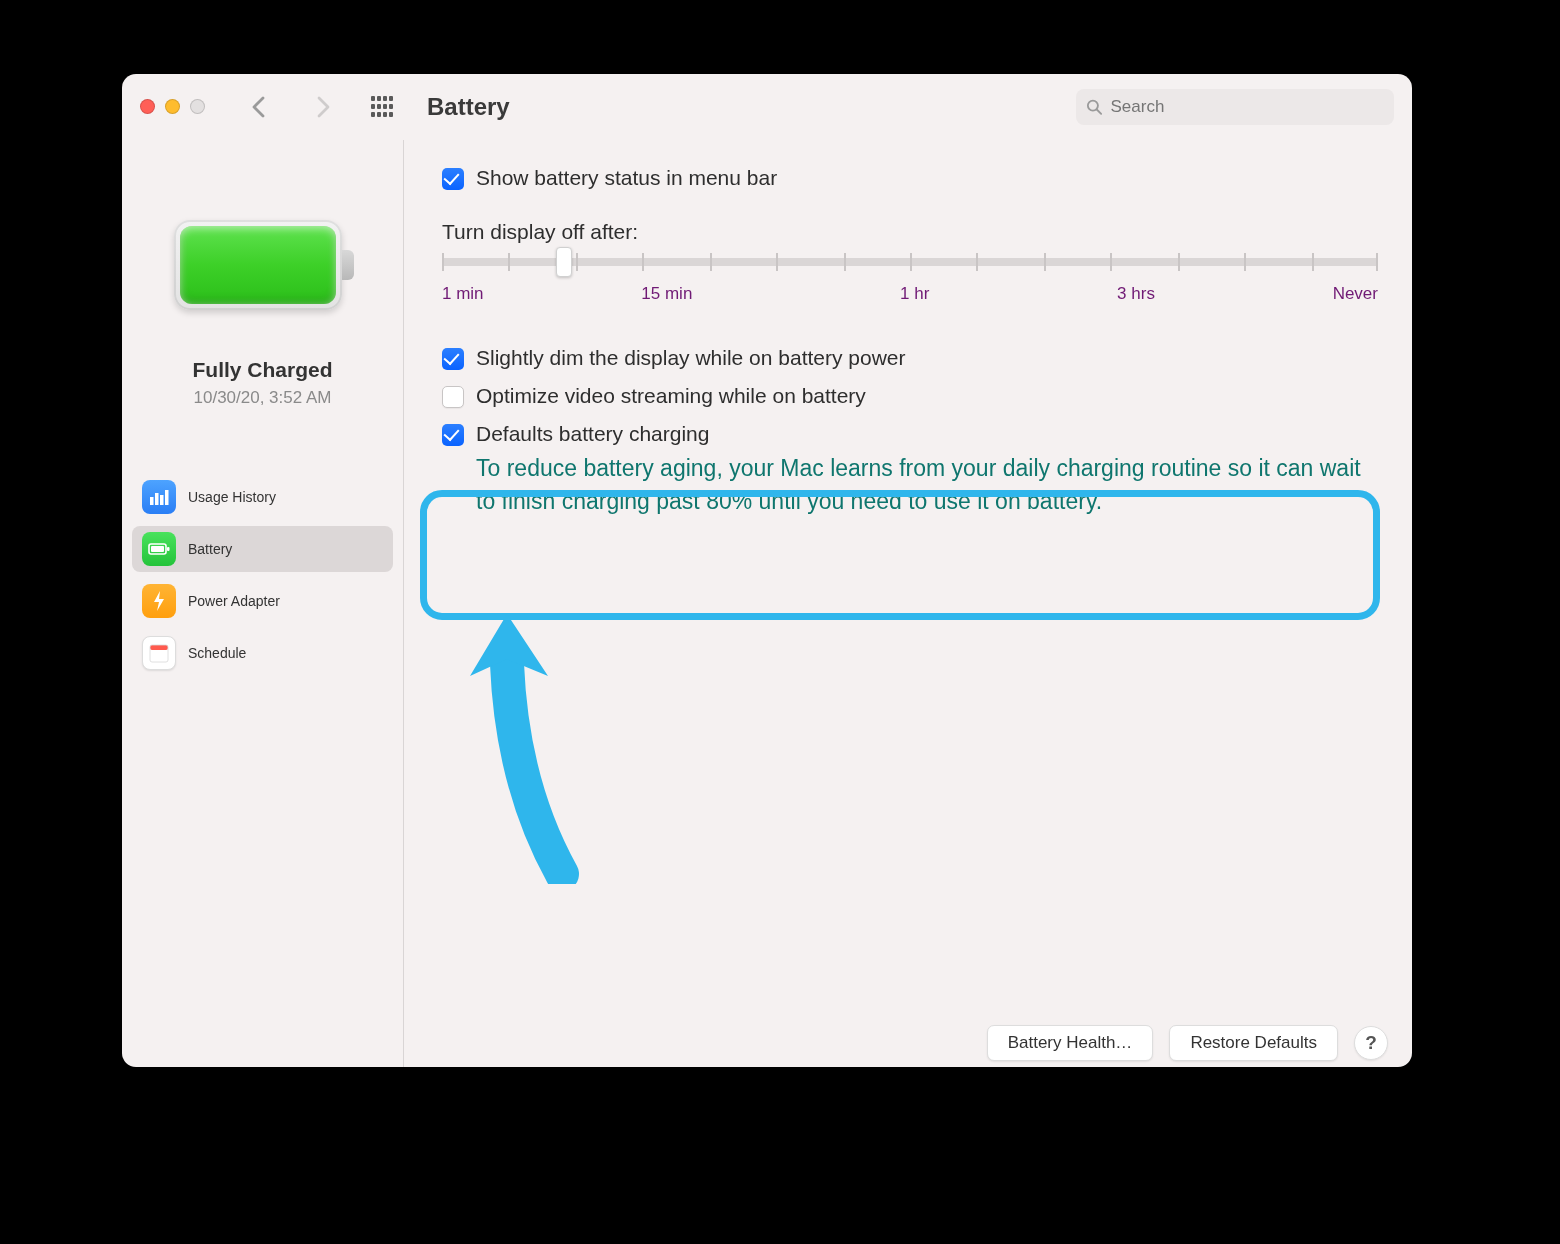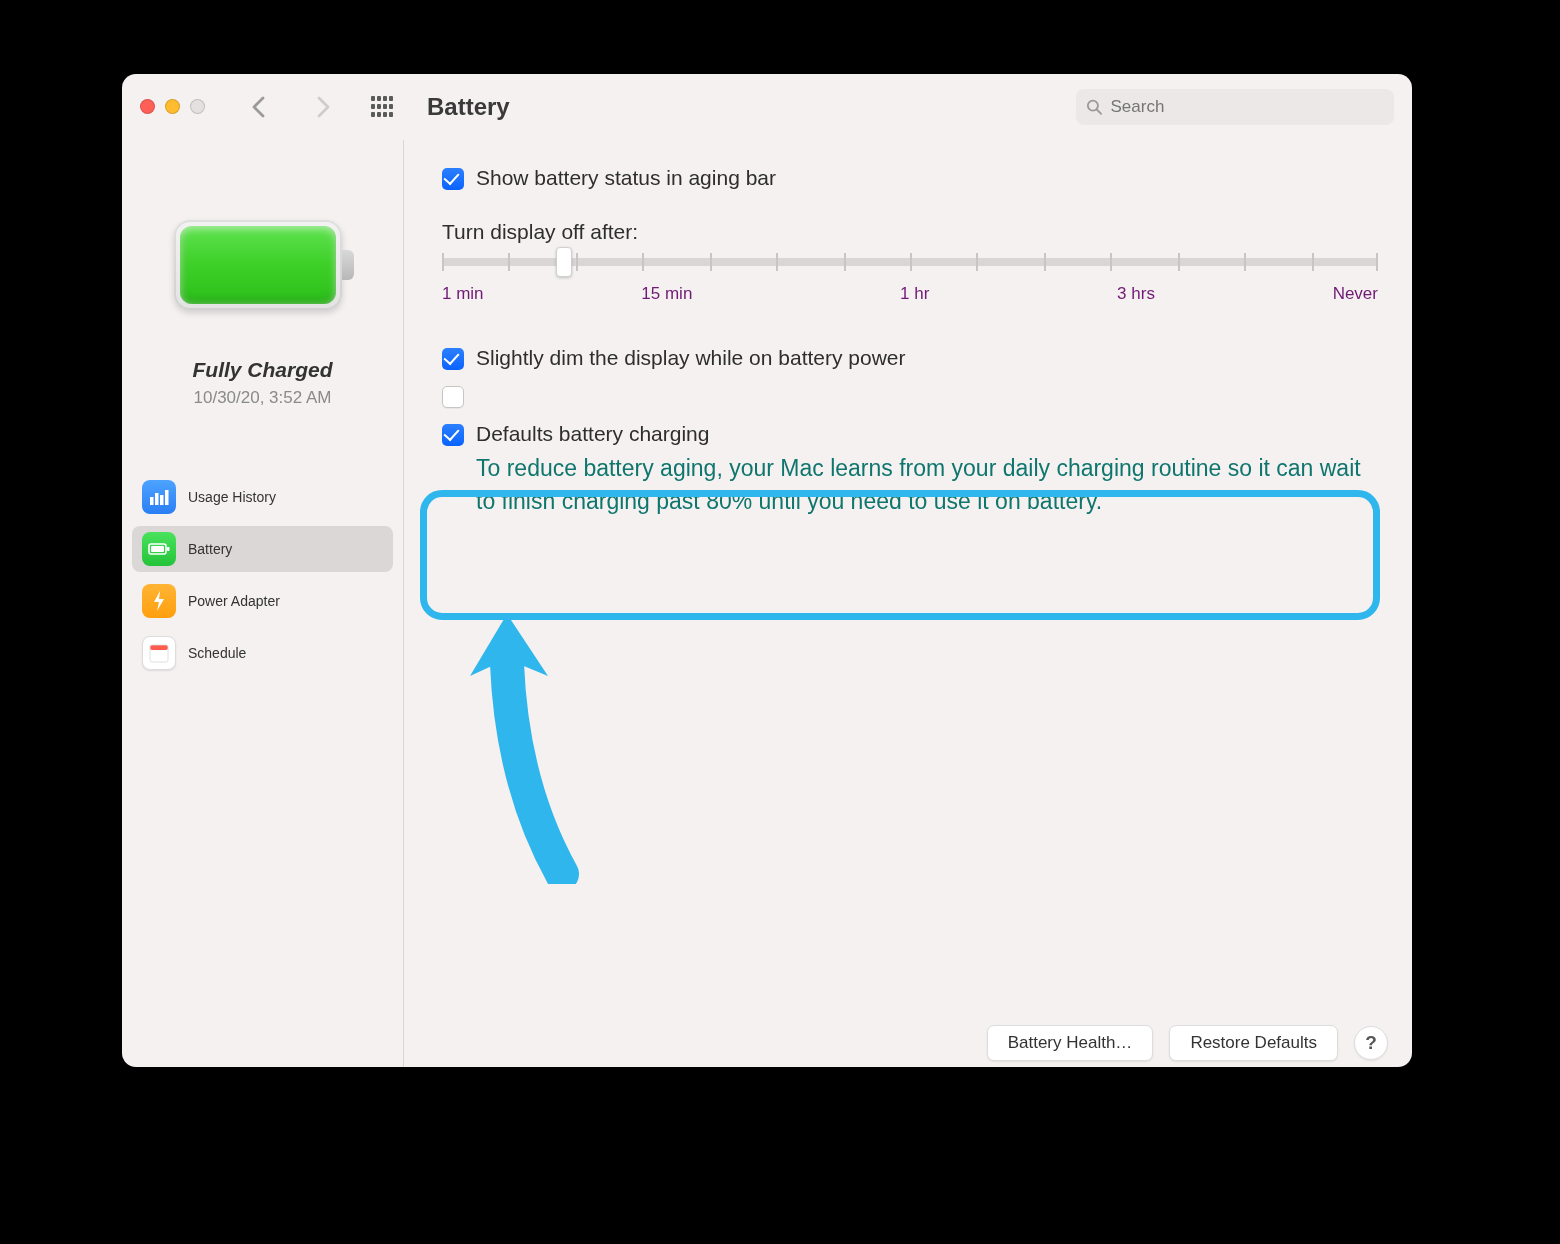--- a/index.html
+++ b/index.html
@@ -115,21 +115,20 @@
       width:12px; height:30px;
       background: linear-gradient(180deg,#d8d8d8,#b8b8b8);
       border-radius: 0 6px 6px 0;
     }
     .status-text {
       margin-top: 48px;
       text-align:center;
       font-size:21px;
       font-weight:600;
       color:#333;
-      font-style:italic;
     }
     .status-date {
       margin-top: 6px;
       text-align:center;
       font-size:17px;
       color:#8a8a8a;
     }
     .sidebar-list {
       margin-top: 66px;
       display:flex;
@@ -387,21 +386,21 @@
               </svg>
           </div>
           <span>Schedule</span>
         </div>
       </div>
     </div>
 
     <div class="main">
       <div class="row">
         <div class="checkbox checked"></div>
-        <div class="row-label">Show battery status in aging bar</div>
+        <div class="row-label">Show battery status in menu bar</div>
       </div>
 
       <div class="slider-section">
         <div class="slider-title">Turn display off after:</div>
         <div class="slider-track">
           <div class="slider-tick" style="left:0%"></div>
           <div class="slider-tick" style="left:7.1%"></div>
           <div class="slider-tick" style="left:14.3%"></div>
           <div class="slider-tick" style="left:21.4%"></div>
           <div class="slider-tick" style="left:28.6%"></div>
@@ -426,20 +425,21 @@
         </div>
       </div>
 
       <div class="row">
         <div class="checkbox checked"></div>
         <div class="row-label">Slightly dim the display while on battery power</div>
       </div>
 
       <div class="row">
         <div class="checkbox unchecked"></div>
+        <div class="row-label">Optimize video streaming while on battery</div>
       </div>
 
       <div class="row" style="margin-top:12px">
         <div class="checkbox checked"></div>
         <div style="flex:1">
           <div class="row-label">Defaults battery charging</div>
           <div class="desc-text">To reduce battery aging, your Mac learns from your daily charging routine so it can wait to finish charging past 80% until you need to use it on battery.</div>
         </div>
       </div>
 

